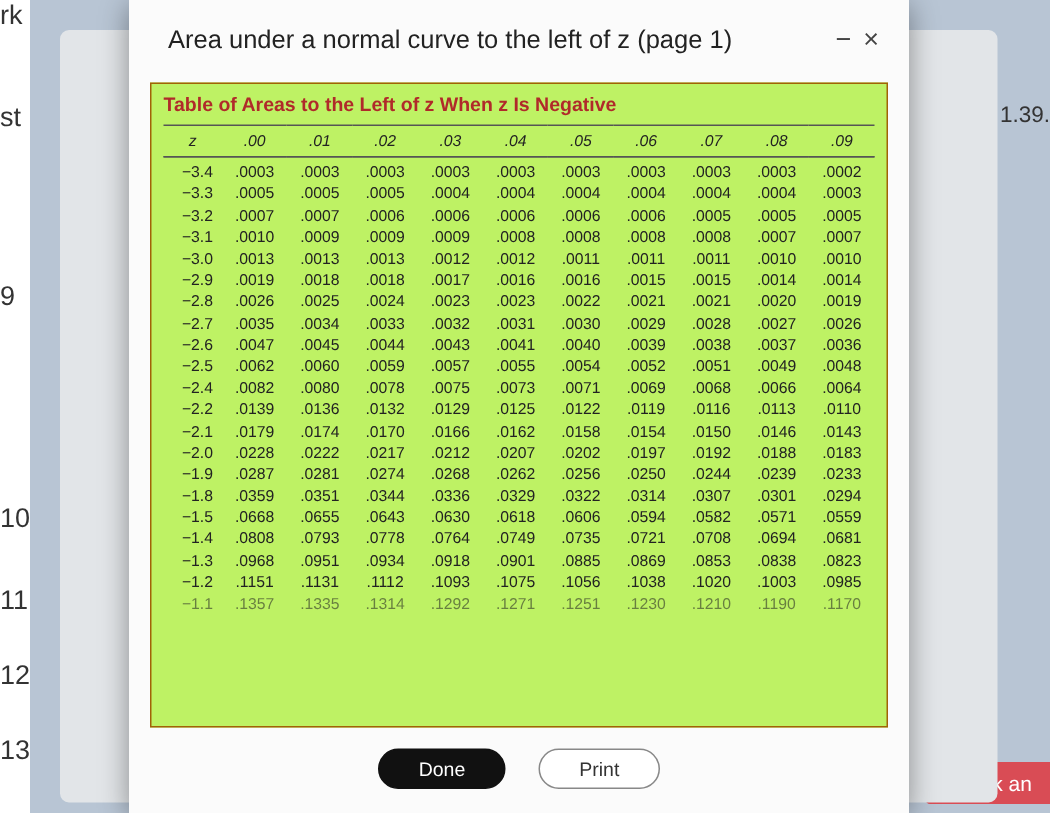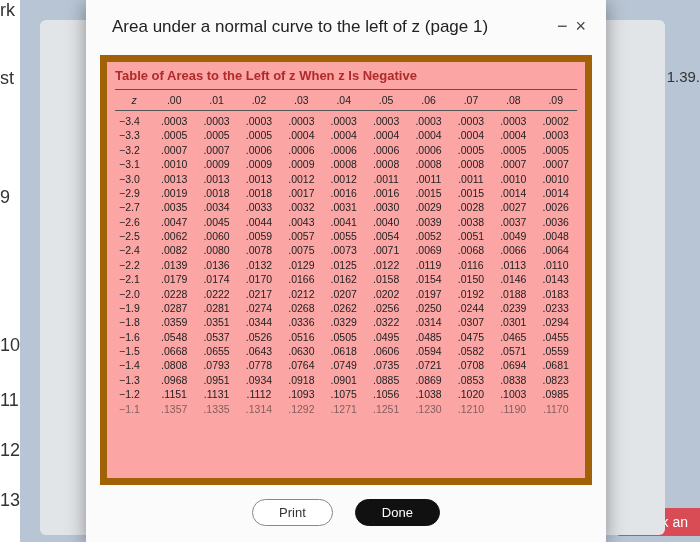--- a/index.html
+++ b/index.html
@@ -8,28 +8,28 @@
 .left-labels { position: absolute; left: 0; top: 0; width: 28px; height: 100%; z-index: 2; }
 .lbl { position: absolute; left: 0; font-size: 18px; color: #333; font-weight: 500; }
 .right-text { position: absolute; right: 0; top: 68px; font-size: 15px; color: #333; z-index: 2; }
 .check-btn { position: absolute; right: 0; bottom: 6px; background: #d94c55; color: #fff; padding: 6px 12px; font-size: 14px; border-radius: 3px 0 0 3px; z-index: 2; }
 .bg-panel { position: absolute; left: 40px; top: 20px; width: 625px; height: 515px; background: #e2e5e8; border-radius: 6px; z-index: 3; }
 .modal { position: absolute; left: 86px; top: 0; width: 520px; height: 542px; background: #fbfbfb; box-shadow: 0 3px 18px rgba(0,0,0,.4); z-index: 5; display: flex; flex-direction: column; }
 .modal-header { padding: 16px 20px 10px 26px; display: flex; align-items: center; justify-content: space-between; }
 .modal-title { font-size: 17px; color: #222; font-weight: 400; }
 .window-controls { display: flex; align-items: center; gap: 8px; font-size: 18px; color: #444; }
 .window-controls span { cursor: pointer; }
-.table-wrap { margin: 8px 14px 0 14px; border: 7px solid #a16207; background: #fca5a5; flex: 1; overflow: hidden; padding: 6px 8px 0 8px; }
+.table-wrap { margin: 8px 14px 0 14px; border: 1px solid #a16207; background: #bef264; flex: 1; overflow: hidden; padding: 6px 8px 0 8px; }
 .tbl-title { color: #b02a2a; font-size: 13px; font-weight: bold; margin-bottom: 6px; }
 table { border-collapse: collapse; font-size: 10.5px; color: #222; width: 100%; }
 th, td { padding: 1.2px 4px; text-align: center; font-weight: normal; }
-thead th { border-top: 1px solid #555; border-bottom: 1px solid #555; padding: 4px 4px; }
+thead th { border-top: 1px solid #555; border-bottom: 1px solid #555; font-style: italic; padding: 4px 4px; }
 thead th:first-child { font-style: italic; }
 tbody tr:first-child td { padding-top: 4px; }
-tbody td:first-child { text-align: left; padding-right: 6px; }
+tbody td:first-child { text-align: right; padding-right: 6px; }
 .footer { display: flex; justify-content: center; gap: 22px; padding: 14px 0 16px 0; }
 .btn { padding: 5px 26px; border-radius: 16px; font-size: 13px; cursor: pointer; }
 .btn-print { background: #fff; border: 1px solid #888; color: #333; }
 .btn-done { background: #111; color: #fff; border: 1px solid #111; }
 .fade-row td { opacity: .55; }
 </style>
 </head>
 <body>
 
 <div class="left-strip"></div>
@@ -145,20 +145,33 @@
             <td>.0018</td>
             <td>.0017</td>
             <td>.0016</td>
             <td>.0016</td>
             <td>.0015</td>
             <td>.0015</td>
             <td>.0014</td>
             <td>.0014</td>
           </tr>
           <tr>
+            <td>−2.8</td>
+            <td>.0026</td>
+            <td>.0025</td>
+            <td>.0024</td>
+            <td>.0023</td>
+            <td>.0023</td>
+            <td>.0022</td>
+            <td>.0021</td>
+            <td>.0021</td>
+            <td>.0020</td>
+            <td>.0019</td>
+          </tr>
+          <tr>
             <td>−2.7</td>
             <td>.0035</td>
             <td>.0034</td>
             <td>.0033</td>
             <td>.0032</td>
             <td>.0031</td>
             <td>.0030</td>
             <td>.0029</td>
             <td>.0028</td>
             <td>.0027</td>
@@ -260,33 +273,20 @@
             <td>.0359</td>
             <td>.0351</td>
             <td>.0344</td>
             <td>.0336</td>
             <td>.0329</td>
             <td>.0322</td>
             <td>.0314</td>
             <td>.0307</td>
             <td>.0301</td>
             <td>.0294</td>
-          </tr>
-          <tr>
-            <td>−1.6</td>
-            <td>.0548</td>
-            <td>.0537</td>
-            <td>.0526</td>
-            <td>.0516</td>
-            <td>.0505</td>
-            <td>.0495</td>
-            <td>.0485</td>
-            <td>.0475</td>
-            <td>.0465</td>
-            <td>.0455</td>
           </tr>
           <tr>
             <td>−1.5</td>
             <td>.0668</td>
             <td>.0655</td>
             <td>.0643</td>
             <td>.0630</td>
             <td>.0618</td>
             <td>.0606</td>
             <td>.0594</td>
@@ -343,16 +343,16 @@
             <td>.1251</td>
             <td>.1230</td>
             <td>.1210</td>
             <td>.1190</td>
             <td>.1170</td>
           </tr>
         </tbody>
     </table>
   </div>
   <div class="footer">
+    <div class="btn btn-done">Done</div>
     <div class="btn btn-print">Print</div>
-    <div class="btn btn-done">Done</div>
   </div>
 </div>
 
 </body></html>

